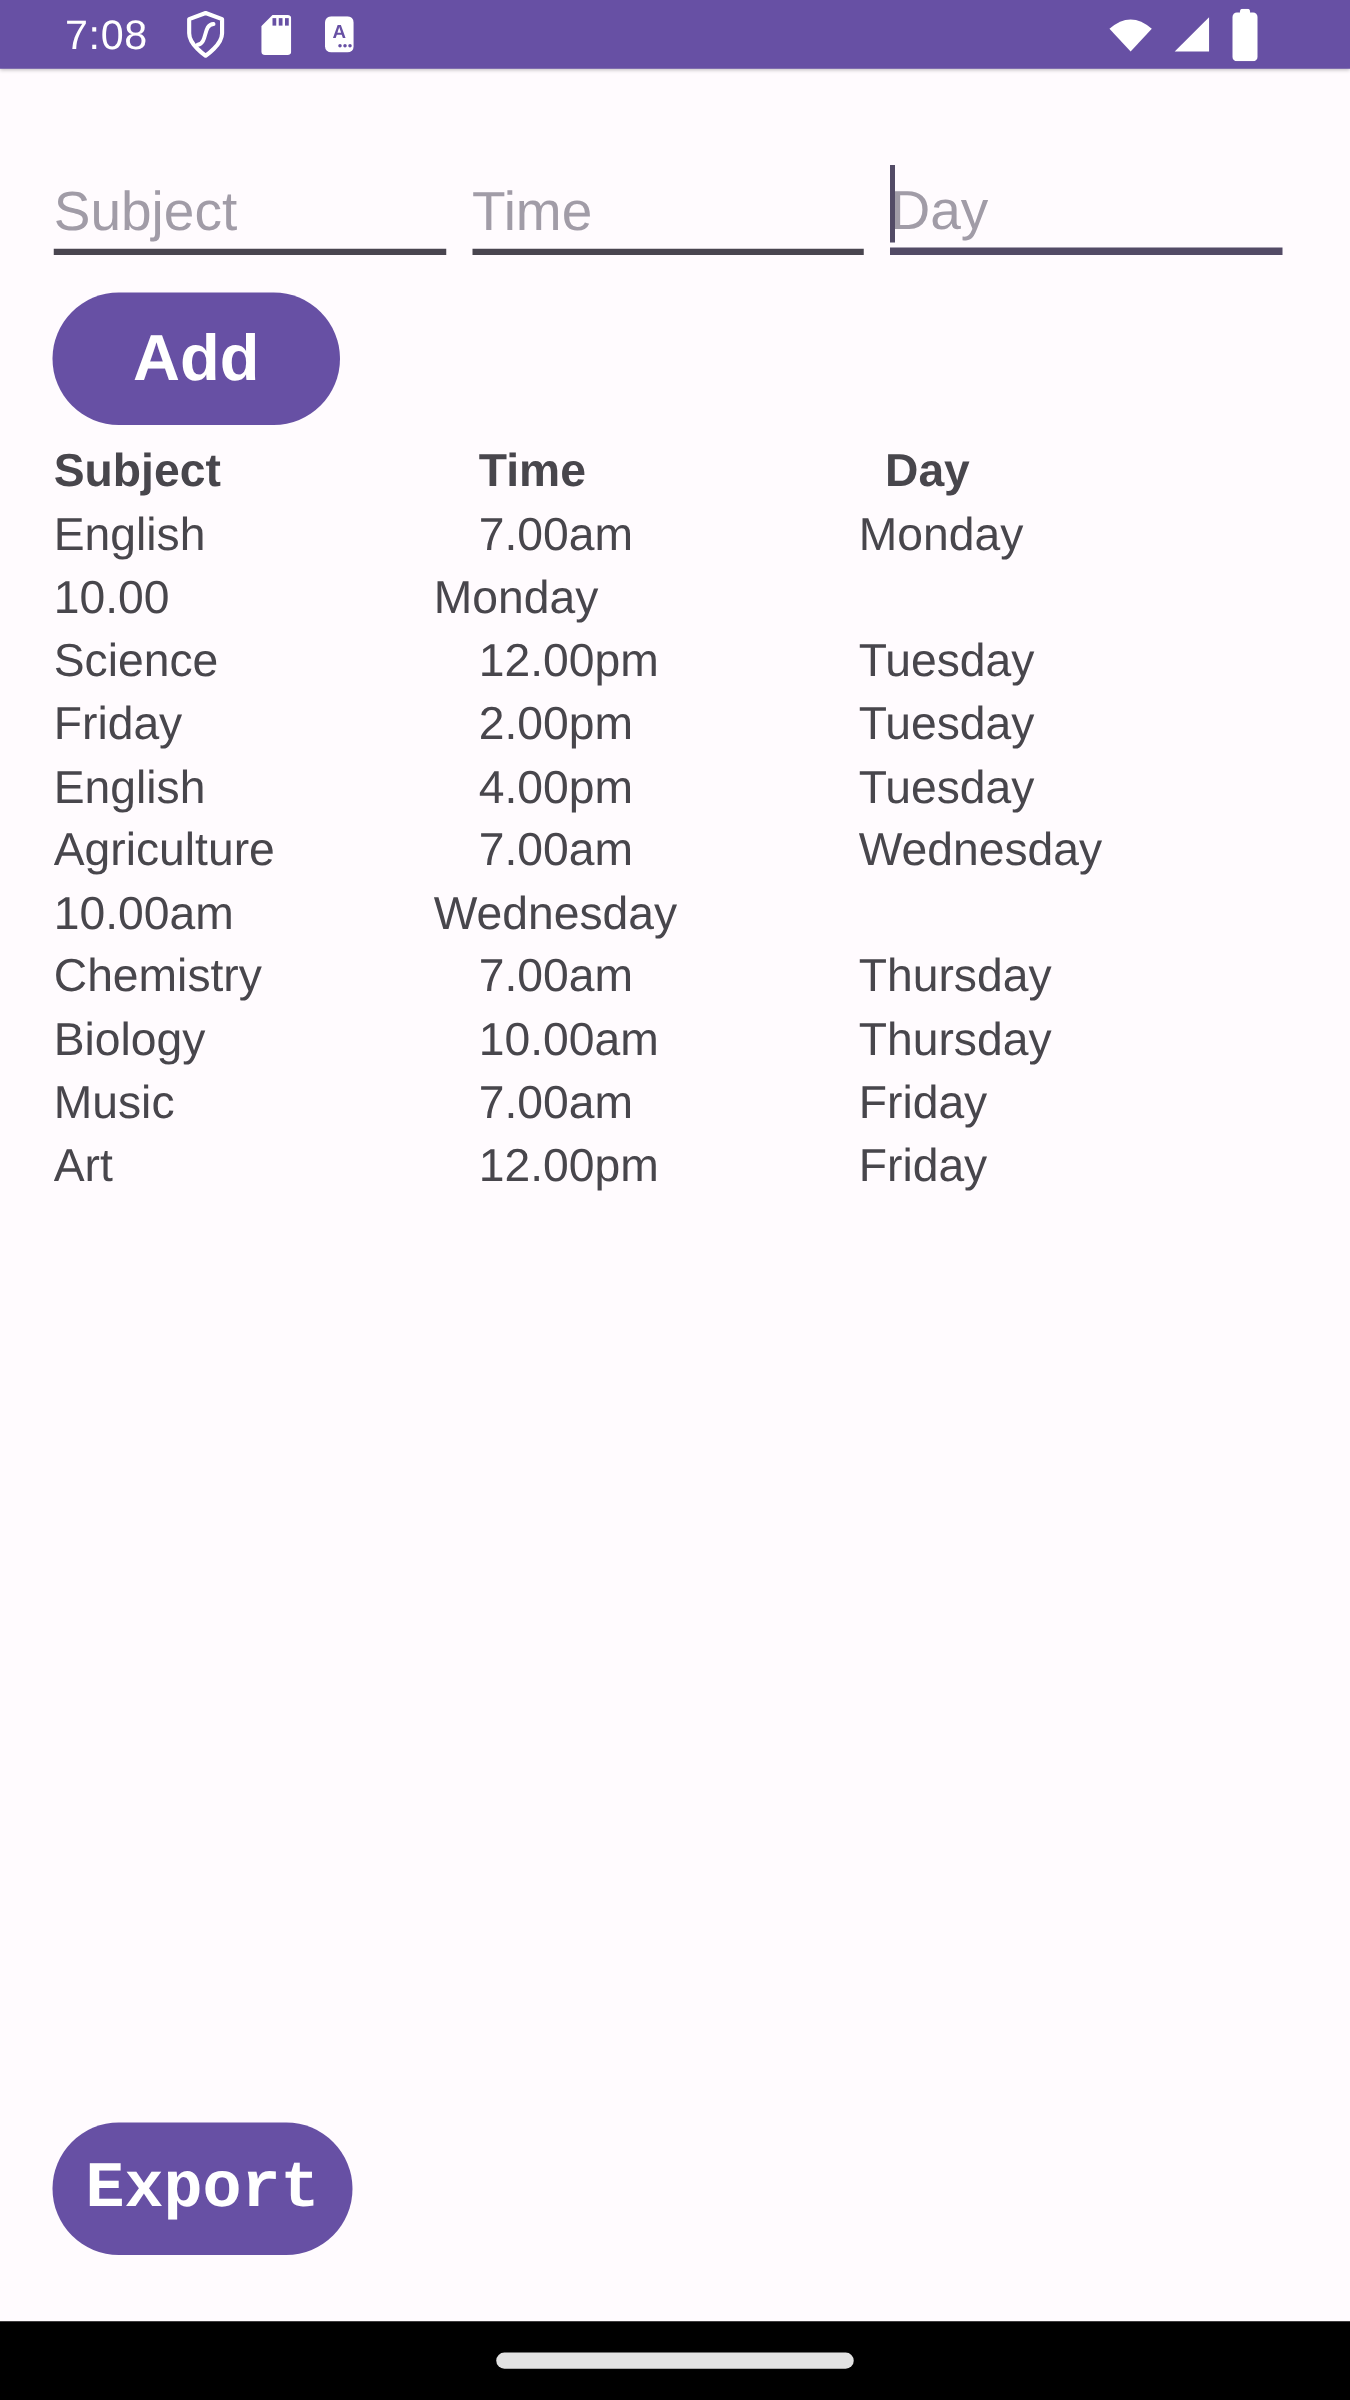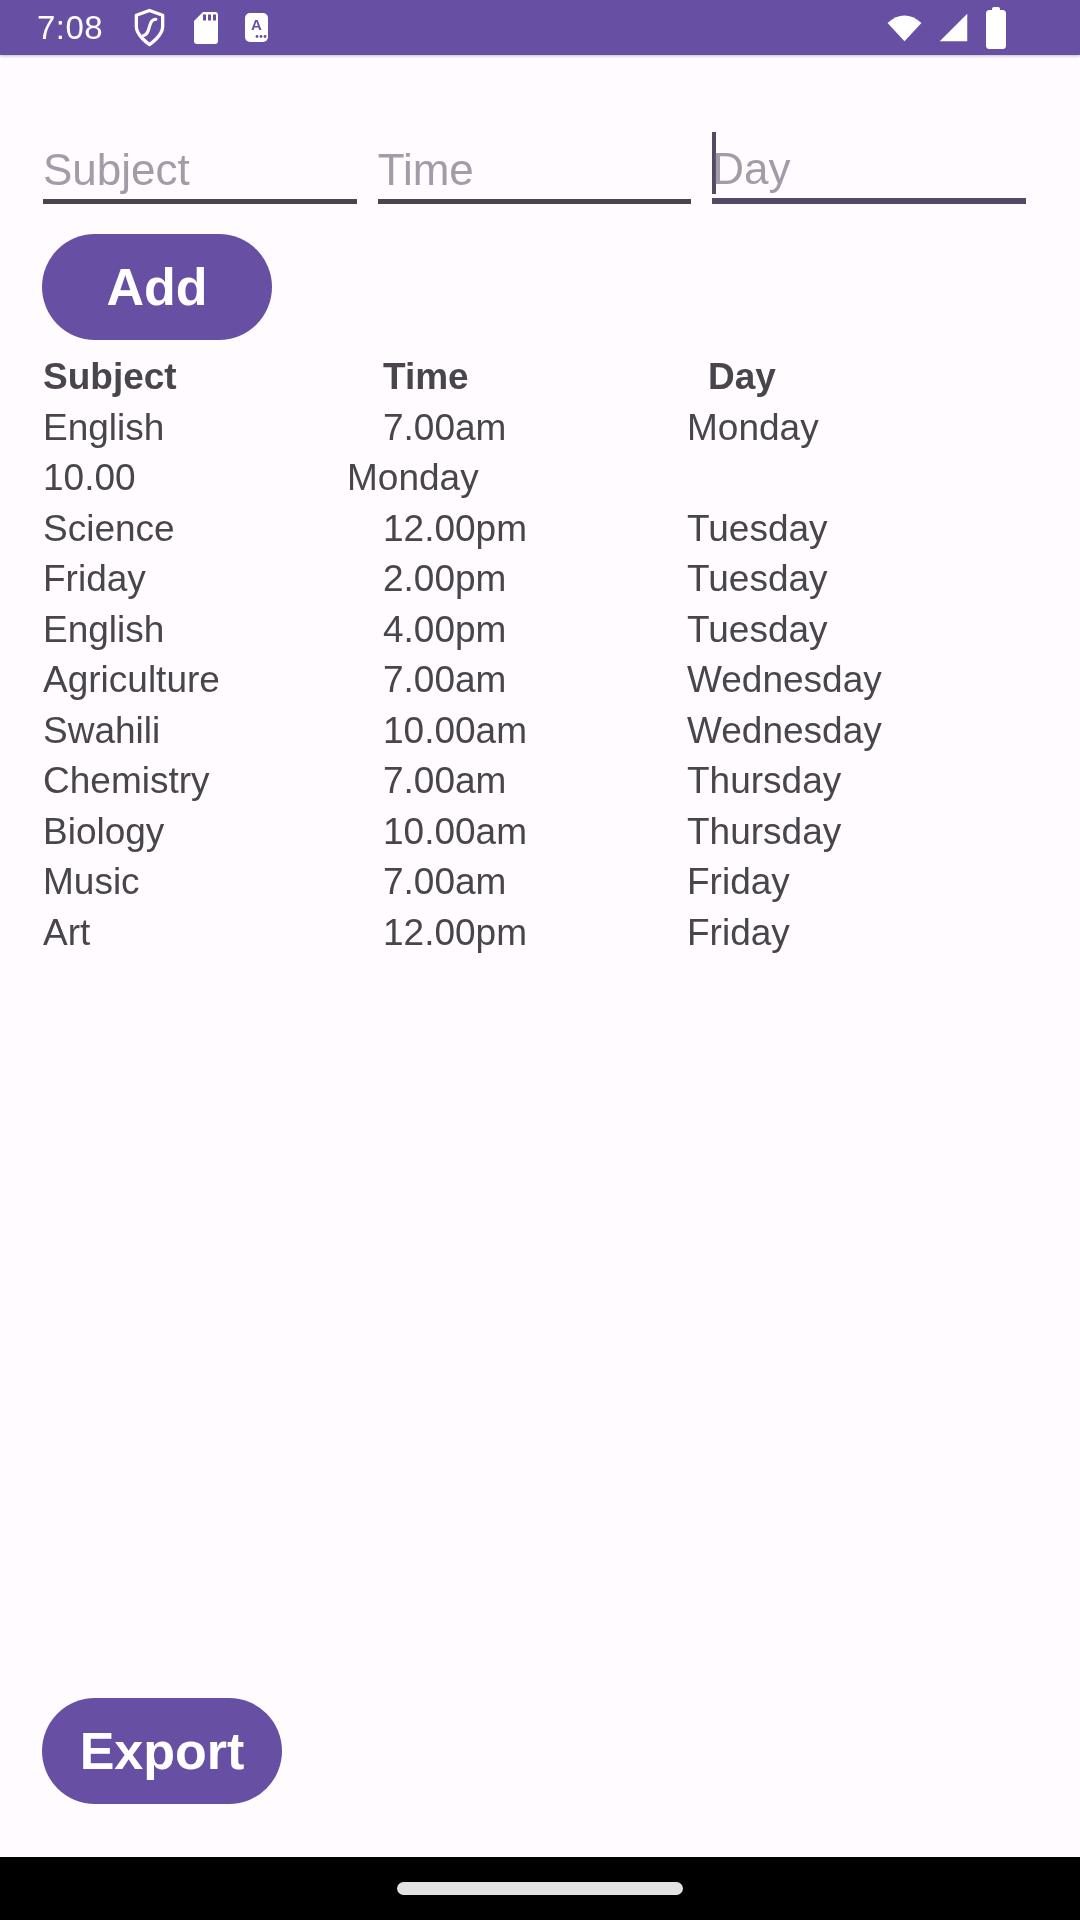--- a/index.html
+++ b/index.html
@@ -26,21 +26,21 @@
   
   .status-bar {
     position: absolute; top: 0; left: 0; right: 0; height: 55px;
     background: var(--primary);
     display: flex; align-items: center;
     padding-left: 37px;
     color: #fff;
     box-shadow: 0 1px 3px rgba(0,0,0,0.25);
     z-index: 5;
   }
-  .status-time { font-size: 33px; letter-spacing: 0.5px; }
+  .status-time { font-size: 33px; letter-spacing: 0.5px; margin-left: 15px; }
   .left-icons { display: flex; align-items: center; gap: 27px; margin-left: 29px; }
   .left-icons svg, .right-icons svg { display: block; }
   .right-icons {
     margin-left: auto; display: flex; align-items: center; gap: 15px;
     padding-right: 72px;
   }
 
   
   .form-row {
     position: absolute; top: 120px; left: 43px; right: 54px;
@@ -68,21 +68,21 @@
     position: absolute;
     border: none; outline: none;
     background: var(--primary);
     color: var(--button-text);
     font-family: inherit;
     font-size: 52px; font-weight: bold;
     display: flex; align-items: center; justify-content: center;
     cursor: pointer;
   }
   .add-button   { top: 234px;  left: 42px; width: 230px; height: 106px; border-radius: 53px; }
-  .export-button{ top: 1698px; left: 42px; width: 240px; height: 106px; border-radius: 53px; }
+  .export-button{ top: 1698px; left: 42px; width: 240px; height: 106px; border-radius: 53px; font-family: Liberation Mono, monospace; }
 
   
   .timetable {
     position: absolute; top: 352px; left: 43px; right: 0;
     font-size: 37px; color: var(--text);
   }
   .trow { display: flex; height: 50.5px; line-height: 50.5px; }
   .trow .c1 { width: 340px; }
   .trow .c2 { width: 304px; }
   .trow .c3 { flex: 1; }
@@ -205,21 +205,20 @@
     <span class="cell c3">Tuesday</span>
   </div>
 
   <div class="trow">
     <span class="cell c1">Agriculture</span>
     <span class="cell c2">7.00am</span>
     <span class="cell c3">Wednesday</span>
   </div>
 
   <div class="trow">
-    <span class="cell c1">Swahili</span>
     <span class="cell c2">10.00am</span>
     <span class="cell c3">Wednesday</span>
   </div>
 
   <div class="trow">
     <span class="cell c1">Chemistry</span>
     <span class="cell c2">7.00am</span>
     <span class="cell c3">Thursday</span>
   </div>
 

